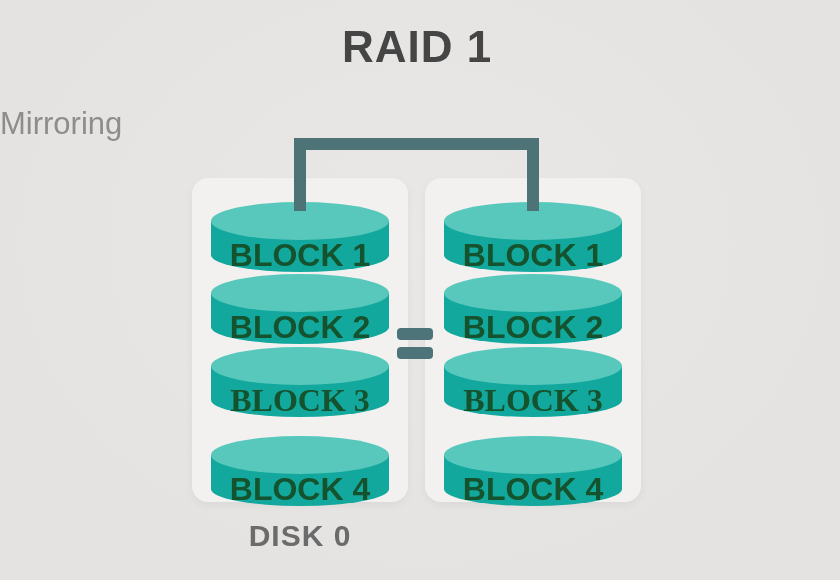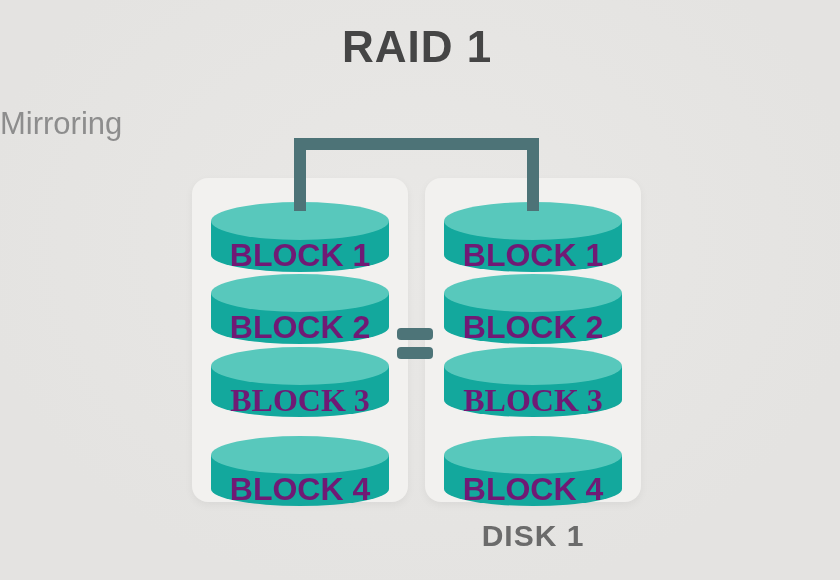--- a/index.html
+++ b/index.html
@@ -67,21 +67,21 @@
     width: 178px; height: 38px;
     background: #58c8bc;
     border-radius: 50%;
     z-index: 2;
   }
   .cyl-label {
     position: absolute; left: 0; top: 36px;
     width: 178px; height: 34px; line-height: 34px;
     text-align: center;
     font-size: 32px; font-weight: bold;
-    color: #701a75;
+    color: #14532d;
     z-index: 3;
   }
   .equals {
     position: absolute; left: 397px; top: 328px;
     width: 36px; height: 31px;
     display: flex; flex-direction: column; justify-content: space-between;
     z-index: 3;
   }
   .equals .bar {
     display: block;
@@ -153,15 +153,15 @@
       <span class="cyl-top"></span>
       <span class="cyl-label">BLOCK 3</span>
     </div>
     <div class="cyl b3">
       <span class="cyl-body"></span>
       <span class="cyl-top"></span>
       <span class="cyl-label">BLOCK 4</span>
     </div>
   </div>
 
-  <div class="disk-label right">DISK 1</div>
+  <div class="disk-label left">DISK 0</div>
 
 </div>
 
 </body></html>

